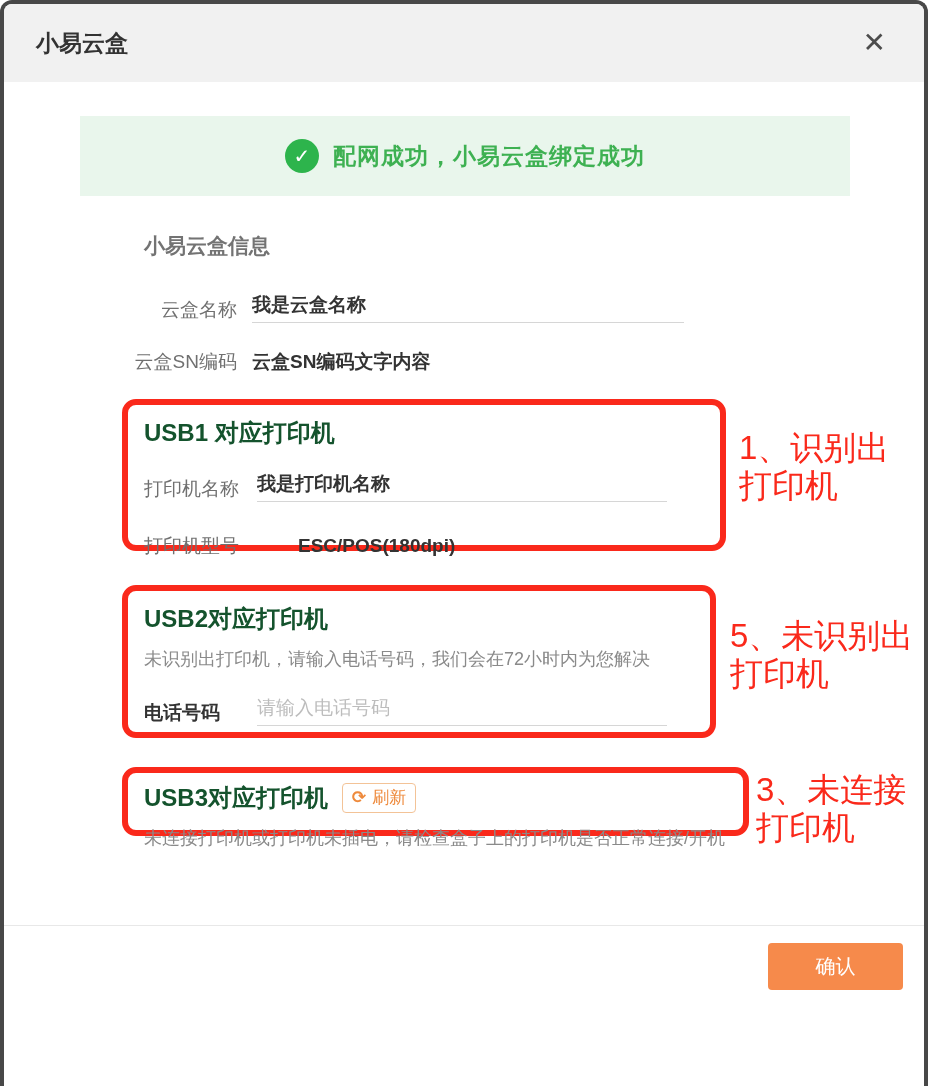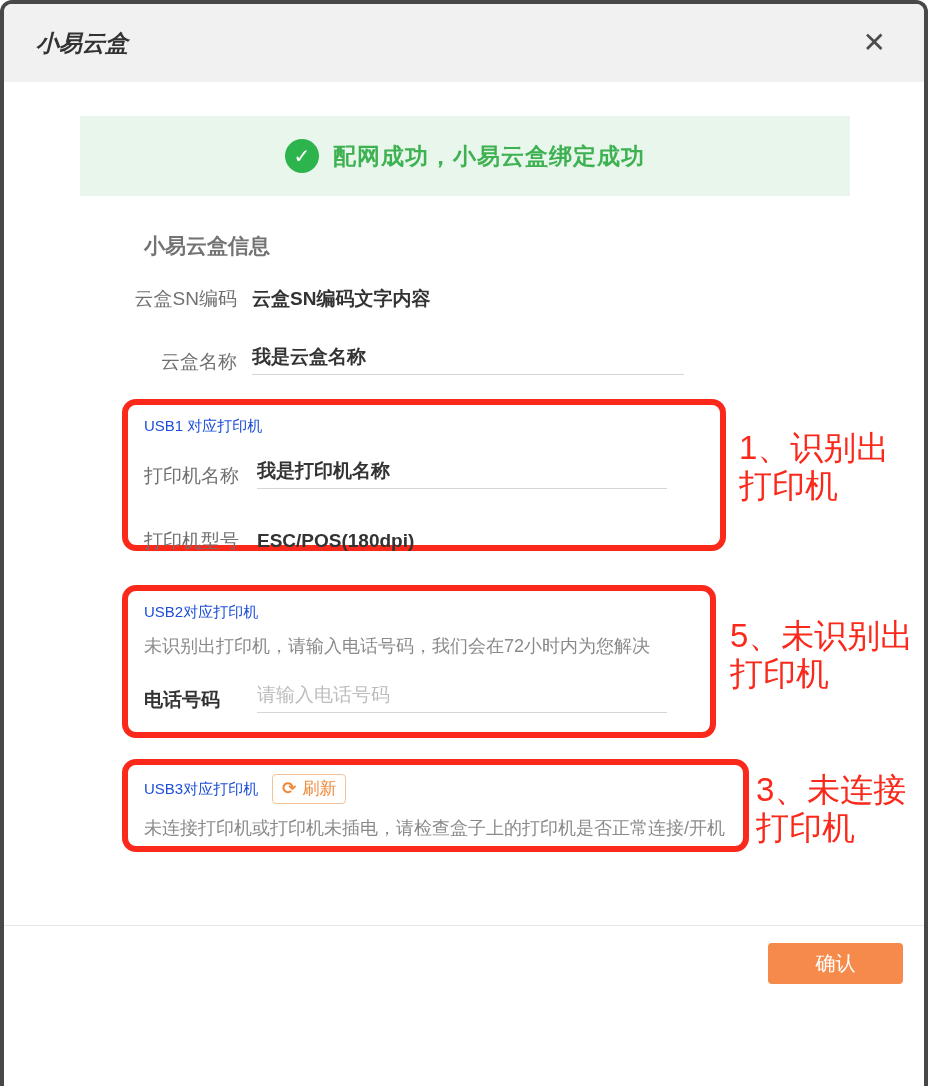--- a/index.html
+++ b/index.html
@@ -20,21 +20,21 @@
     border-radius: 12px 12px 0 0;
     overflow: hidden;
   }
   
   .header {
     height: 78px;
     background: #f1f1f1;
     display: flex; align-items: center; justify-content: space-between;
     padding: 0 38px 0 32px;
   }
-  .header .title { font-size: 23px; font-weight: bold; color: #333; font-style: italic; }
+  .header .title { font-size: 23px; font-weight: bold; color: #333; }
   .header .close {
     font-size: 28px; color: #4c4c4c; line-height: 1;
     cursor: pointer; font-weight: 400;
   }
   
   .banner {
     margin: 34px 0 0 76px;
     width: 770px; height: 80px;
     background: #e9f6ec;
     display: flex; align-items: center; justify-content: center;
@@ -80,27 +80,27 @@
   .printer-area { position: relative; height: 550px; }
   .usb-box {
     position: absolute;
     border: 6px solid #fa291b;
     border-radius: 14px;
     background: #fff;
     padding: 12px 0 0 8px;
   }
   .usb-box.one { left: 118px; top: 24px; width: 604px; height: 152px; }
   .usb-box.two { left: 118px; top: 210px; width: 594px; height: 153px; }
-  .usb-box.three { left: 118px; top: 384px; width: 627px; height: 93px; padding-top: 9px; }
-  .usb-title { font-size: 15px; font-weight: normal; color: #1d4ed8; padding-left: 8px; }
+  .usb-box.three { left: 118px; top: 392px; width: 627px; height: 69px; padding-top: 9px; }
+  .usb-title { font-size: 24px; font-weight: bold; color: #14532d; padding-left: 8px; }
   .usb-head { display: flex; align-items: center; padding-left: 8px; }
   .usb-head .usb-title { padding-left: 0; }
   .box-field { display: flex; align-items: flex-end; padding-left: 8px; }
   .box-field.row1 { margin-top: 24px; }
-  .box-field.row2 { margin-top: 39px; }
+  .box-field.row2 { margin-top: 31px; gap: 41px; }
   .box-field .flabel { min-width: 95px; color: #707070; font-size: 19px; line-height: 26px; }
   .box-field .flabel.dark { color: #333; font-weight: bold; }
   .box-field .fvalue { margin-left: 18px; font-size: 19px; font-weight: bold; color: #333; line-height: 26px; }
   .printer-name-input, .phone-input {
     margin-left: 18px;
     width: 410px;
     border: none; outline: none;
     border-bottom: 1px solid #d6d6d6;
     font-family: inherit;
     font-size: 19px; color: #333; font-weight: bold;
@@ -133,21 +133,21 @@
   .annotation.a2 { left: 726px; top: 242px; }
   .annotation.a3 { left: 752px; top: 396px; }
   
   .footer {
     border-top: 1px solid #e8e8e8;
     height: 80px;
     display: flex; justify-content: flex-end; align-items: flex-start;
     padding: 17px 21px 0 0;
   }
   .confirm-btn {
-    width: 135px; height: 41px;
+    width: 135px; height: 47px;
     background: #f68a4b; color: #fff;
     border: none; border-radius: 4px;
     font-family: inherit;
     font-size: 20px;
     cursor: pointer;
   }
 </style>
 </head>
 <body>
 
@@ -158,28 +158,28 @@
     <span class="close">✕</span>
   </div>
 
   <div class="banner">
     <span class="check-circle">✓</span>
     <span class="banner-text">配网成功，小易云盒绑定成功</span>
   </div>
 
   <div class="section-heading">小易云盒信息</div>
 
+  <div class="form-row first">
+    <span class="label">云盒名称</span>
+    <input class="name-input" type="text" value="我是云盒名称" style="">
+  </div>
+
   <div class="form-row second">
     <span class="label">云盒SN编码</span>
     <span class="value">云盒SN编码文字内容</span>
-  </div>
-
-  <div class="form-row first">
-    <span class="label">云盒名称</span>
-    <input class="name-input" type="text" value="我是云盒名称" style="">
   </div>
 
 
   <div class="printer-area">
 
     <div class="usb-box one">
       <div class="usb-title">USB1 对应打印机</div>
       <div class="box-field row1">
         <span class="flabel">打印机名称</span>
         <input class="printer-name-input" type="text" value="我是打印机名称" style="">

